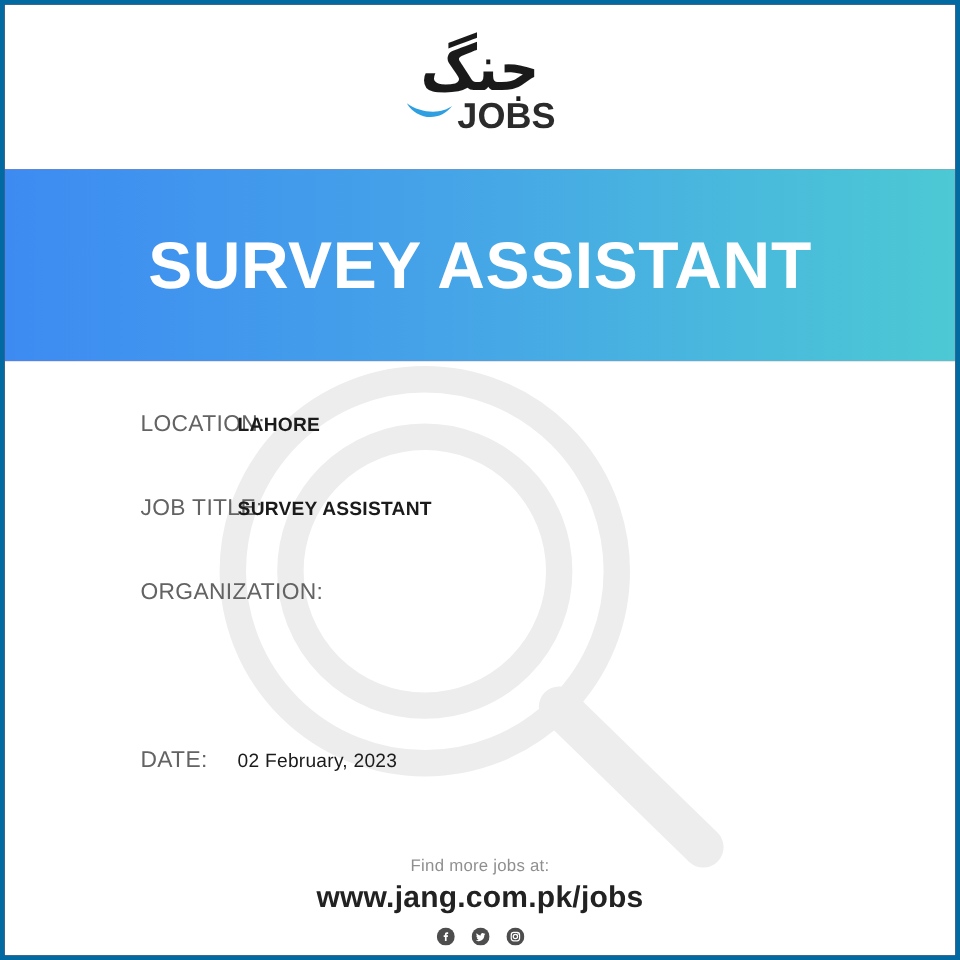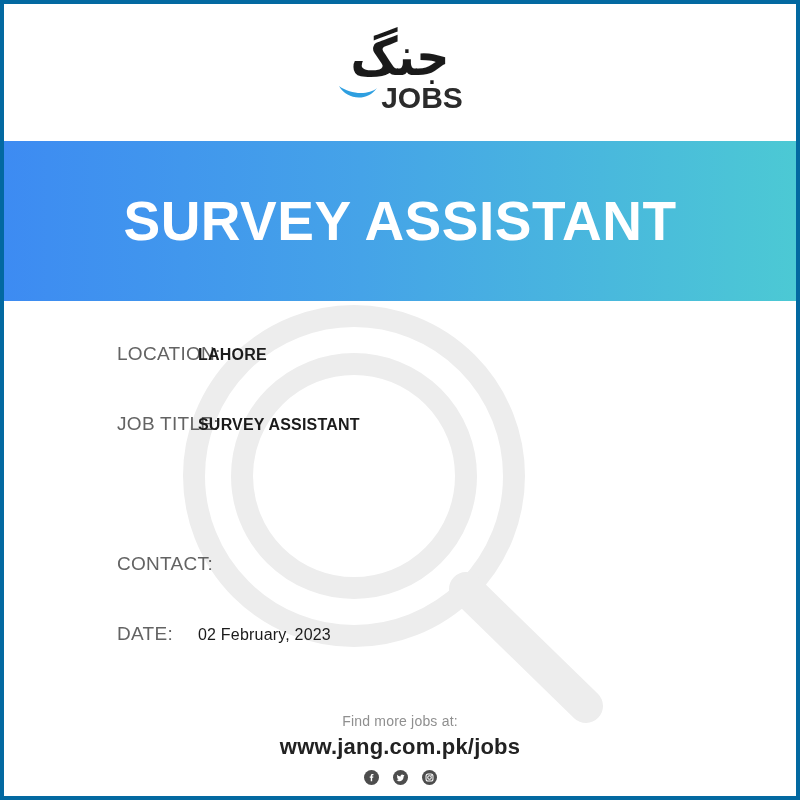--- a/index.html
+++ b/index.html
@@ -127,21 +127,21 @@
     z-index: 1;
     text-align: center;
     padding-top: 20px;
   }
   .footer-find {
     font-size: 14px;
     color: #8f8f8f;
     letter-spacing: 0.2px;
   }
   .footer-url {
-    font-size: 22px;
+    font-size: 25px;
     color: #222222;
     font-weight: 700;
     letter-spacing: 0.2px;
     margin-top: 5px;
   }
   .social {
     margin-top: 10px;
     display: flex;
     gap: 14px;
     justify-content: center;
@@ -190,24 +190,24 @@
         <div class="field-label">LOCATION:</div>
         <div class="field-value">LAHORE</div>
       </div>
 
       <div class="field-row">
         <div class="field-label">JOB TITLE:</div>
         <div class="field-value">SURVEY ASSISTANT</div>
       </div>
 
       <div class="field-row">
-      </div>
-
-      <div class="field-row">
-        <div class="field-label">CONTACT:</div>
+        <div class="field-label">ORGANIZATION:</div>
+      </div>
+
+      <div class="field-row">
       </div>
 
       <div class="field-row">
         <div class="field-label">DATE:</div>
         <div class="field-value normal">02 February, 2023</div>
       </div>
 
     </div>
 
     <div class="footer">

